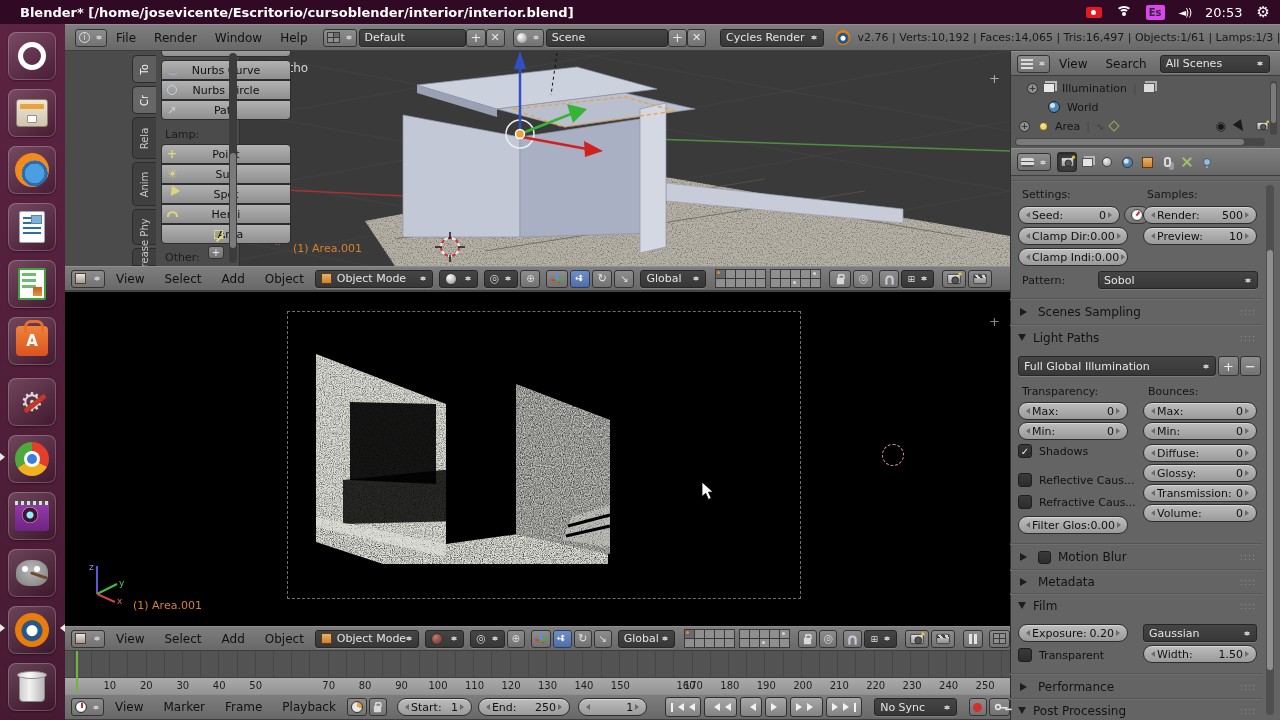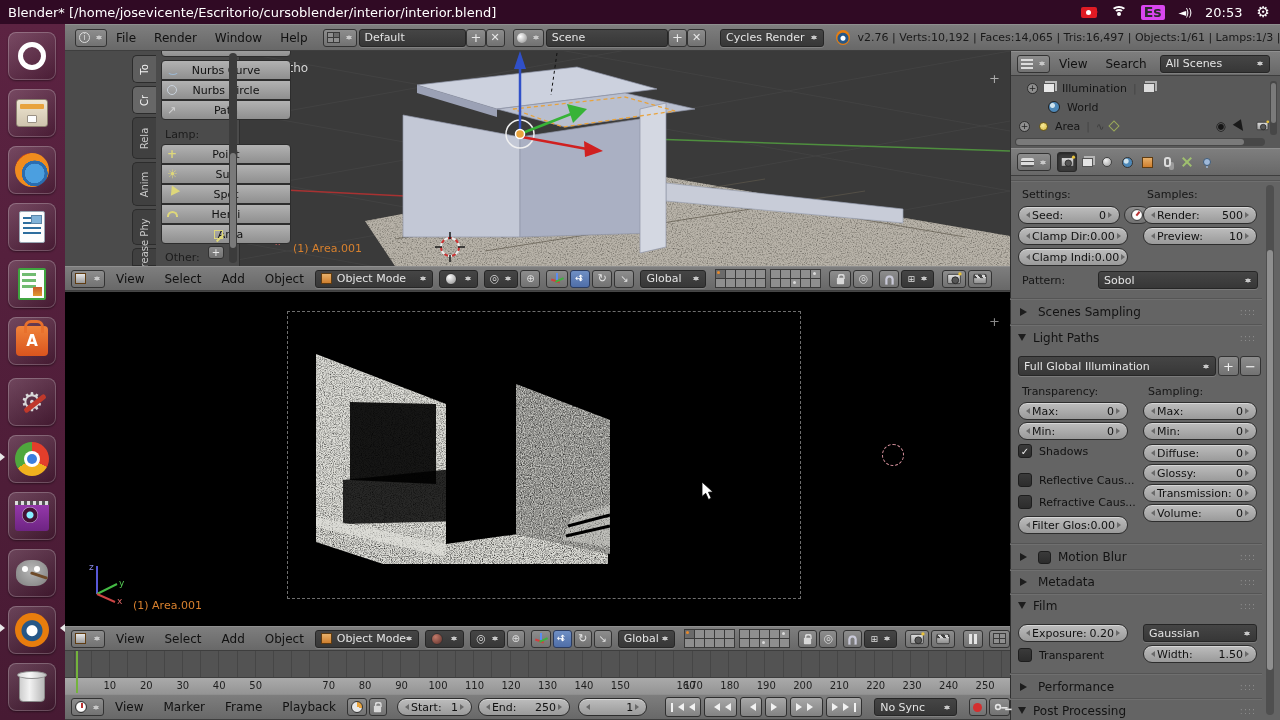--- a/index.html
+++ b/index.html
@@ -2,29 +2,29 @@
 <html><head>
 <meta charset="utf-8">
 <style>
 *{box-sizing:border-box;margin:0;padding:0}
 html,body{width:1280px;height:720px;overflow:hidden;background:#222}
 body{font-family:"DejaVu Sans",sans-serif;-webkit-font-smoothing:antialiased}
 #root{position:relative;width:1280px;height:720px;background:#454545;overflow:hidden}
 .abs{position:absolute}
 
 .sysbar{position:absolute;left:0;top:0;width:1280px;height:24px;background:#300a24;display:flex;align-items:center;z-index:50}
-.systitle{color:#fff;font-weight:normal;font-size:13px;margin-left:8px;white-space:nowrap}
+.systitle{color:#fff;font-weight:bold;font-size:13px;margin-left:20px;white-space:nowrap}
 .sysright{margin-left:auto;display:flex;align-items:center;gap:14px;margin-right:10px}
 .rec{width:16px;height:11px;background:#e01b24;border-radius:2px;position:relative}
 .rec::after{content:"";position:absolute;right:-5px;top:1px;border:4.5px solid transparent;border-left:6px solid #e01b24}
 .rec::before{content:"";position:absolute;left:5px;top:3px;width:5px;height:5px;border-radius:50%;background:#fff}
 .wifi{width:16px;height:12px;position:relative}
 .wifi span{position:absolute;left:50%;transform:translateX(-50%);border:2px solid #fff;border-color:#fff transparent transparent transparent;border-radius:50%}
 .wifi .w1{width:16px;height:12px;top:0}.wifi .w2{width:10px;height:8px;top:3px}.wifi .w3{width:4px;height:4px;top:6px;background:#fff;border:none;border-radius:50%}
-.kbd{background:#d946ef;color:#2c2c2c;font-size:14px;font-weight:bold;padding:1px 3px;border-radius:2px;line-height:13px}
+.kbd{background:#d946ef;color:#2c2c2c;font-size:10px;font-weight:bold;padding:1px 3px;border-radius:2px;line-height:13px}
 .spk{color:#fff;font-size:10px;letter-spacing:-1px}
 .clock{color:#fff;font-size:13px}
 .gear{color:#fff;font-size:15px}
 
 .launcher{position:absolute;left:0;top:24px;width:65px;height:696px;background:linear-gradient(180deg,#5c2342,#471a33);z-index:40}
 .tile{position:absolute;left:8px;width:48px;height:48px;border-radius:8px;background:linear-gradient(145deg,rgba(255,255,255,.18),rgba(0,0,0,.18));box-shadow:inset 0 0 0 1px rgba(255,255,255,.22),0 1px 2px rgba(0,0,0,.4);display:flex;align-items:center;justify-content:center}
 .runL{position:absolute;left:0;width:0;height:0;border:4px solid transparent;border-left:5px solid #e8e8e8}
 .runR{position:absolute;right:0;width:0;height:0;border:4px solid transparent;border-right:5px solid #e8e8e8}
 .ic-ubuntu{width:28px;height:28px;border-radius:50%;border:5px solid #fff;background:transparent}
 .ic-files{width:32px;height:28px;background:linear-gradient(#efe6d2,#cfc4ae);border-radius:3px;border:1px solid #8d8271;position:relative}
@@ -812,21 +812,21 @@
       <span>Light Paths</span>
       <span class="grip">::::</span>
     </div>
   <span class="dd" style="position:absolute;left:1018px;top:356px;width:198px;height:20px">
       <span>Full Global Illumination</span>
       <span class="ud" style="margin-left:auto"></span>
     </span>
   <span class="ibtn" style="position:absolute;left:1218px;top:356px;width:21px;height:20px;color:#f0f0f0;font-size:13px">+</span>
   <span class="ibtn" style="position:absolute;left:1240px;top:356px;width:21px;height:20px;color:#f0f0f0;font-size:13px">−</span>
   <span class="plabel" style="left:1022px;top:385px">Transparency:</span>
-  <span class="plabel" style="left:1148px;top:385px">Sampling:</span>
+  <span class="plabel" style="left:1148px;top:385px">Bounces:</span>
   <div class="pill" style="left:1018px;top:402px;width:110px">
       <span class="lab">Max:</span>
       <span class="val">0</span>
     </div>
   <div class="pill" style="left:1143px;top:402px;width:114px">
       <span class="lab">Max:</span>
       <span class="val">0</span>
     </div>
   <div class="pill" style="left:1018px;top:422px;width:110px">
       <span class="lab">Min:</span>

